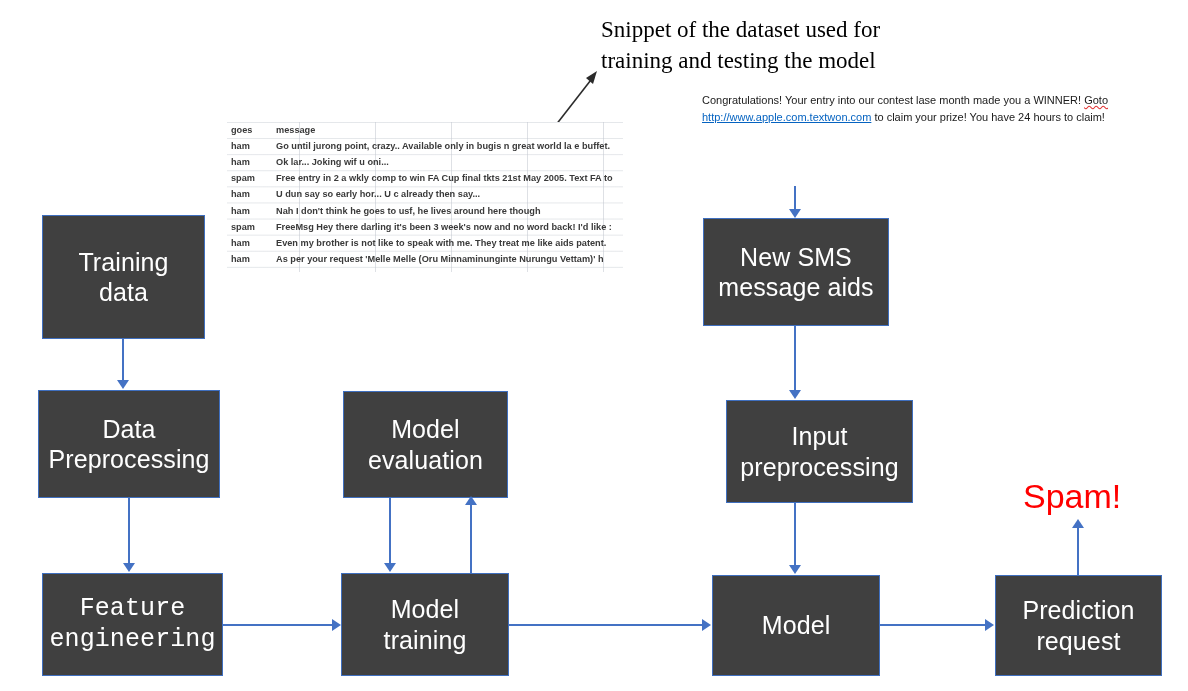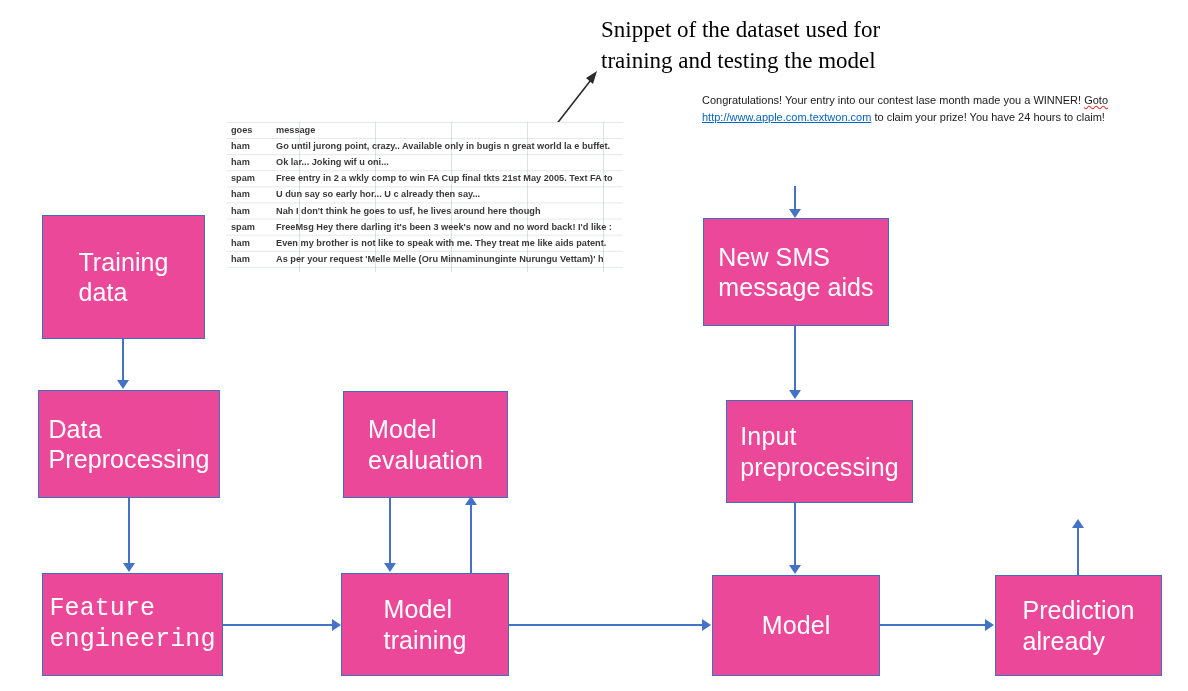--- a/index.html
+++ b/index.html
@@ -16,26 +16,27 @@
     width: 1188px;
     height: 691px;
     background: #ffffff;
     overflow: hidden;
     border-radius: 19px;
   }
 
   
   .flow-box {
     position: absolute;
-    background: #ec4899;
+    background: #404040;
     border: 1px solid #3F6FBF;
     color: #FFFFFF;
     display: flex;
     align-items: center;
     justify-content: center;
+    text-align: center;
     font-family: "Liberation Sans", sans-serif;
     font-size: 25px;
     line-height: 1.22;
     font-weight: 400;
     letter-spacing: 0.1px;
     box-sizing: border-box;
     padding: 2px 6px;
     white-space: pre-line;
   }
 
@@ -265,19 +266,20 @@
 
   <div class="conn conn-v" style="left:794px; top:503px; height:63px;"></div>
   <div class="arrow-head arrow-down" style="left:789px; top:565px;"></div>
 
   <div class="flow-box" style="left:712px; top:575px; width:168px; height:101px;">Model</div>
 
   <div class="conn conn-h" style="left:880px; top:624px; width:106px;"></div>
   <div class="arrow-head arrow-right" style="left:985px; top:619px;"></div>
 
   <div class="flow-box" style="left:995px; top:575px; width:167px; height:101px;">Prediction
-already</div>
+request</div>
 
   <div class="conn conn-v" style="left:1077px; top:527px; height:48px;"></div>
   <div class="arrow-head arrow-up" style="left:1072px; top:519px;"></div>
 
+  <div class="result-label" style="left:1023px; top:477px;">Spam!</div>
 
 </div>
 
 </body></html>

